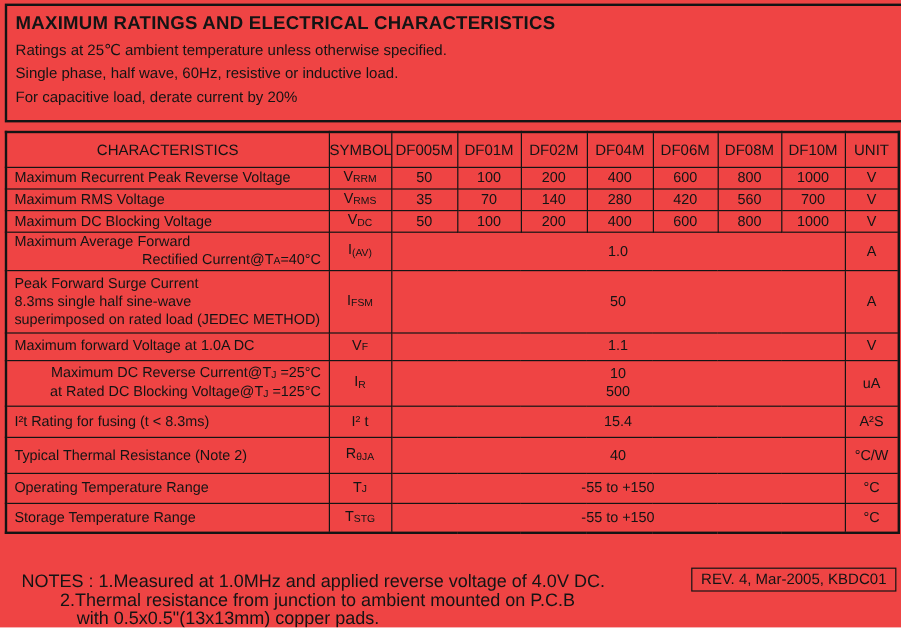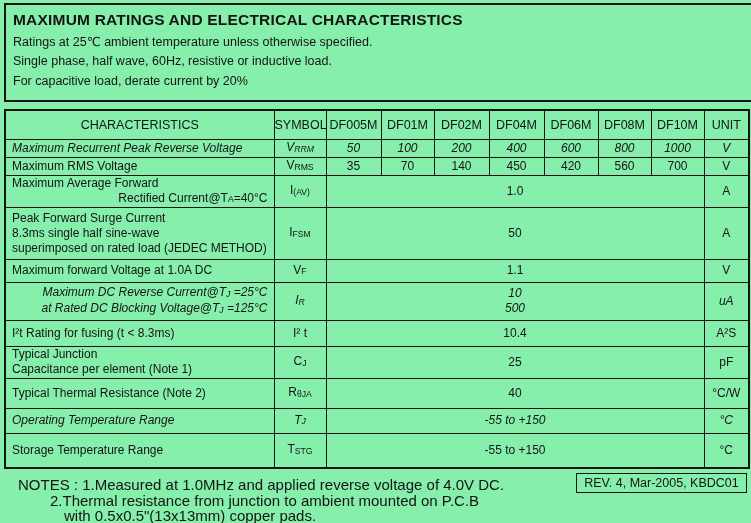--- a/index.html
+++ b/index.html
@@ -1,20 +1,20 @@
 <!DOCTYPE html>
 <html><head>
 <meta charset="utf-8">
 <style>
   html, body { margin: 0; padding: 0; background: #fff; }
   .page {
     position: relative;
     width: 751px;
     height: 523px;
-    background: #86efac;
+    background: #ef4444;
     color: #141414;
     font-family: "Liberation Sans", "DejaVu Sans", sans-serif;
     overflow: hidden;
   }
   .header-box {
     position: absolute;
     left: 4px; top: 3px;
     width: 740px; height: 95px;
     border: 2px solid #141414;
     box-sizing: content-box;
@@ -109,21 +109,21 @@
           <th class="col-head">DF01M</th>
           <th class="col-head">DF02M</th>
           <th class="col-head">DF04M</th>
           <th class="col-head">DF06M</th>
           <th class="col-head">DF08M</th>
           <th class="col-head">DF10M</th>
           <th class="col-head">UNIT</th>
         </tr>
       </thead>
     <tbody>
-        <tr style="height: 18px; font-style: italic;">
+        <tr style="height: 18px;">
           <td class="cell-char">
             <div class="line">Maximum Recurrent Peak Reverse Voltage</div>
           </td>
           <td class="cell-symbol">V<sub>RRM</sub></td>
           <td class="cell-value">50</td>
           <td class="cell-value">100</td>
           <td class="cell-value">200</td>
           <td class="cell-value">400</td>
           <td class="cell-value">600</td>
           <td class="cell-value">800</td>
@@ -131,24 +131,38 @@
           <td class="cell-unit">V</td>
         </tr>
         <tr style="height: 18px; padding-left: 32px;">
           <td class="cell-char">
             <div class="line">Maximum RMS Voltage</div>
           </td>
           <td class="cell-symbol">V<sub>RMS</sub></td>
           <td class="cell-value">35</td>
           <td class="cell-value">70</td>
           <td class="cell-value">140</td>
-          <td class="cell-value">450</td>
+          <td class="cell-value">280</td>
           <td class="cell-value">420</td>
           <td class="cell-value">560</td>
           <td class="cell-value">700</td>
+          <td class="cell-unit">V</td>
+        </tr>
+        <tr style="height: 18px;">
+          <td class="cell-char">
+            <div class="line">Maximum DC Blocking Voltage</div>
+          </td>
+          <td class="cell-symbol">V<sub>DC</sub></td>
+          <td class="cell-value">50</td>
+          <td class="cell-value">100</td>
+          <td class="cell-value">200</td>
+          <td class="cell-value">400</td>
+          <td class="cell-value">600</td>
+          <td class="cell-value">800</td>
+          <td class="cell-value">1000</td>
           <td class="cell-unit">V</td>
         </tr>
         <tr style="height: 31px;">
           <td class="cell-char">
             <div class="line">Maximum Average Forward</div>
             <div class="line flex">
               <span>Rectified  Current</span>
               <span>@T<sub>A</sub>=40°C</span>
             </div>
           </td>
@@ -173,21 +187,21 @@
         <tr style="height: 23px;">
           <td class="cell-char">
             <div class="line">Maximum forward Voltage at 1.0A DC</div>
           </td>
           <td class="cell-symbol">V<sub>F</sub></td>
           <td class="cell-value" colspan="7">
             <div>1.1</div>
           </td>
           <td class="cell-unit">V</td>
         </tr>
-        <tr style="height: 38px; font-style: italic;">
+        <tr style="height: 38px;">
           <td class="cell-char">
             <div class="line flex">
               <span>Maximum DC Reverse Current</span>
               <span>@T<sub>J</sub> =25°C</span>
             </div>
             <div class="line flex">
               <span>at Rated DC Blocking Voltage</span>
               <span>@T<sub>J</sub> =125°C</span>
             </div>
           </td>
@@ -197,56 +211,45 @@
             <div>500</div>
           </td>
           <td class="cell-unit">uA</td>
         </tr>
         <tr style="height: 26px;">
           <td class="cell-char">
             <div class="line">I²t Rating for fusing (t &lt; 8.3ms)</div>
           </td>
           <td class="cell-symbol">I² t</td>
           <td class="cell-value" colspan="7">
-            <div>10.4</div>
+            <div>15.4</div>
           </td>
           <td class="cell-unit">A²S</td>
         </tr>
-        <tr style="height: 32px;">
-          <td class="cell-char">
-            <div class="line">Typical Junction</div>
-            <div class="line">Capacitance per element (Note 1)</div>
-          </td>
-          <td class="cell-symbol">C<sub>J</sub></td>
-          <td class="cell-value" colspan="7">
-            <div>25</div>
-          </td>
-          <td class="cell-unit">pF</td>
-        </tr>
         <tr style="height: 30px;">
           <td class="cell-char">
             <div class="line">Typical Thermal Resistance (Note 2)</div>
           </td>
           <td class="cell-symbol">R<sub>θJA</sub></td>
           <td class="cell-value" colspan="7">
             <div>40</div>
           </td>
           <td class="cell-unit">°C/W</td>
         </tr>
-        <tr style="height: 25px; font-style: italic;">
+        <tr style="height: 25px;">
           <td class="cell-char">
             <div class="line">Operating Temperature Range</div>
           </td>
           <td class="cell-symbol">T<sub>J</sub></td>
           <td class="cell-value" colspan="7">
             <div>-55 to +150</div>
           </td>
           <td class="cell-unit">°C</td>
         </tr>
-        <tr style="height: 35px; border-radius: 10px;">
+        <tr style="height: 25px; border-radius: 10px;">
           <td class="cell-char">
             <div class="line">Storage Temperature Range</div>
           </td>
           <td class="cell-symbol">T<sub>STG</sub></td>
           <td class="cell-value" colspan="7">
             <div>-55 to +150</div>
           </td>
           <td class="cell-unit">°C</td>
         </tr>
       </tbody>

